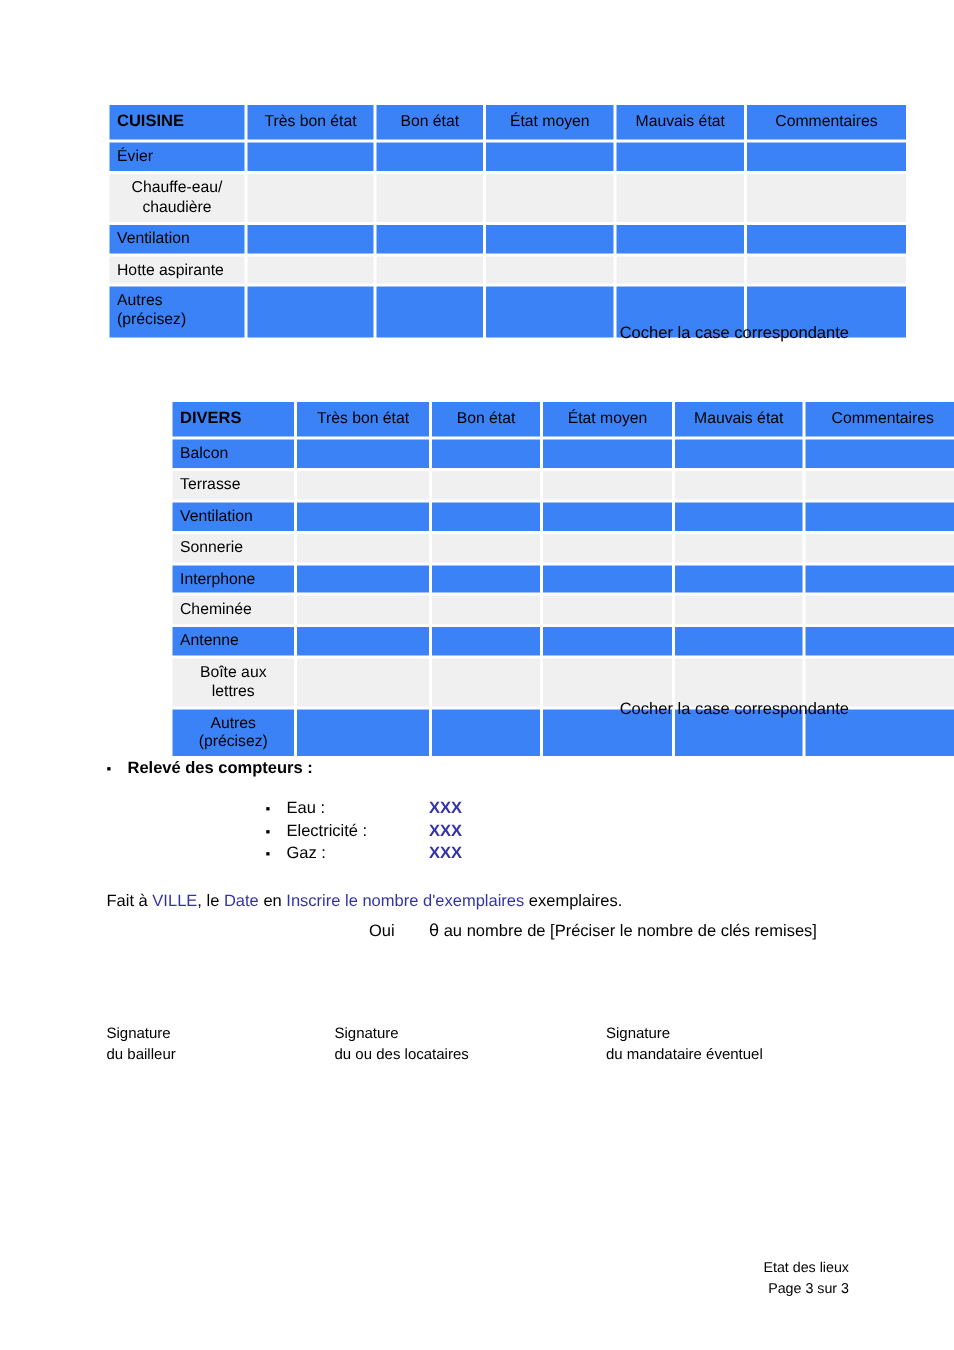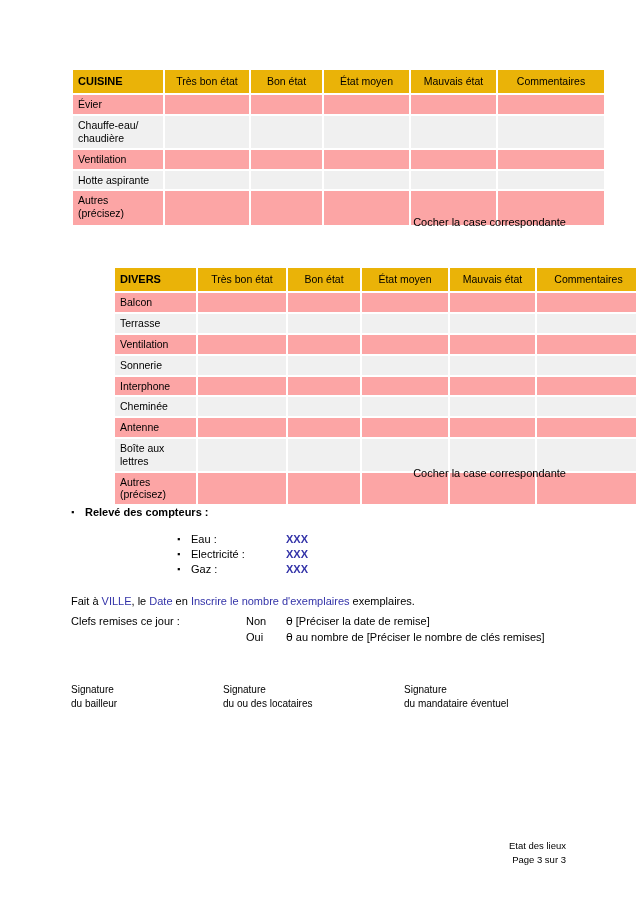--- a/index.html
+++ b/index.html
@@ -32,36 +32,36 @@
     border-spacing: 2px 2px;
     table-layout: fixed;
     font-size: 10.5px;
   }
   .grid td {
     padding: 3px 5px 3px 5px;
     vertical-align: top;
     line-height: 1.22;
   }
   .grid .hdr {
-    background: #eab308;
+    background: #3b82f6;
     text-align: center;
     font-size: 10.5px;
     padding-top: 5px;
     padding-bottom: 5px;
   }
   .grid .hdr.title {
     text-align: left;
     font-weight: bold;
     font-size: 11px;
   }
-  .grid tr.dark td { background: #fca5a5; }
+  .grid tr.dark td { background: #3b82f6; }
   .grid tr.light td { background: #f0f0f0; }
   .grid td.label { text-align: left; }
   .grid tr.tall td { height: 28px; }
-  .grid tr.two td  { height: 22px; }
+  .grid tr.two td  { height: 22px; text-align: center; }
   .grid tr.one td  { height: 9px; }
   .ital { }
 
   .note {
     position: absolute;
     width: 495px;
     left: 71px;
     text-align: right;
     font-size: 11px;
     color: #000;
@@ -284,23 +284,20 @@
       <span class="bullet">▪</span><span class="meter-name">Gaz :</span><span class="blue bold">XXX</span>
     </div>
   </div>
 
   <div class="txt" style="left:71px; top:594px;">
     <span>Fait à </span><span class="blue">VILLE</span><span>, le </span><span class="blue">Date</span><span> en </span><span class="blue">Inscrire le nombre d'exemplaires</span><span> exemplaires.</span>
   </div>
 
   <div class="txt" style="left:71px; top:614px;">
     <div>
-      <span class="kv-label">Clefs remises ce jour :</span><span class="kv-ans">Non</span><span class="sym">θ</span>&nbsp;<span>[Préciser la date de remise]</span>
-    </div>
-    <div>
       <span class="kv-label"></span><span class="kv-ans">Oui</span><span class="sym">θ</span>&nbsp;<span>au nombre de [Préciser le nombre de clés remises]</span>
     </div>
   </div>
 
   <div class="sig" style="left:71px; top:683px;">
     <div>Signature</div>
     <div>du bailleur</div>
   </div>
   <div class="sig" style="left:223px; top:683px;">
     <div>Signature</div>

